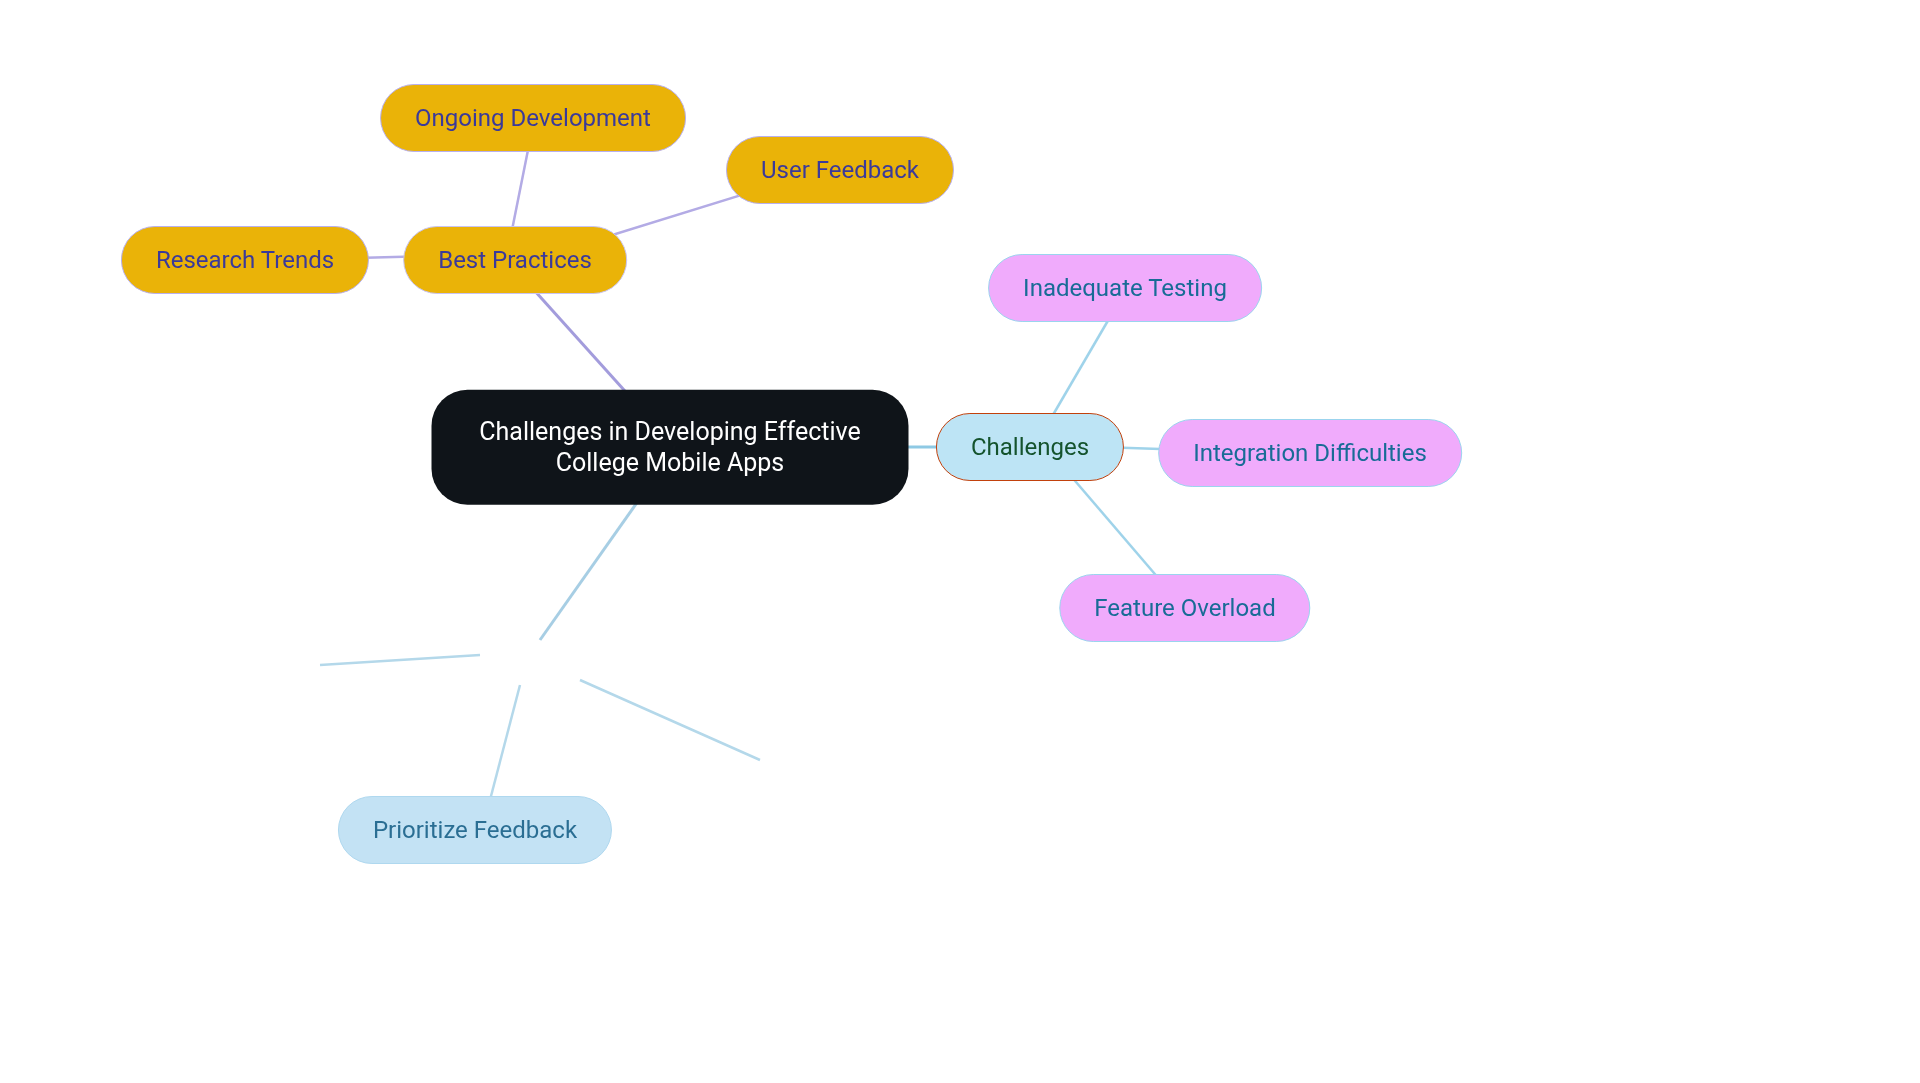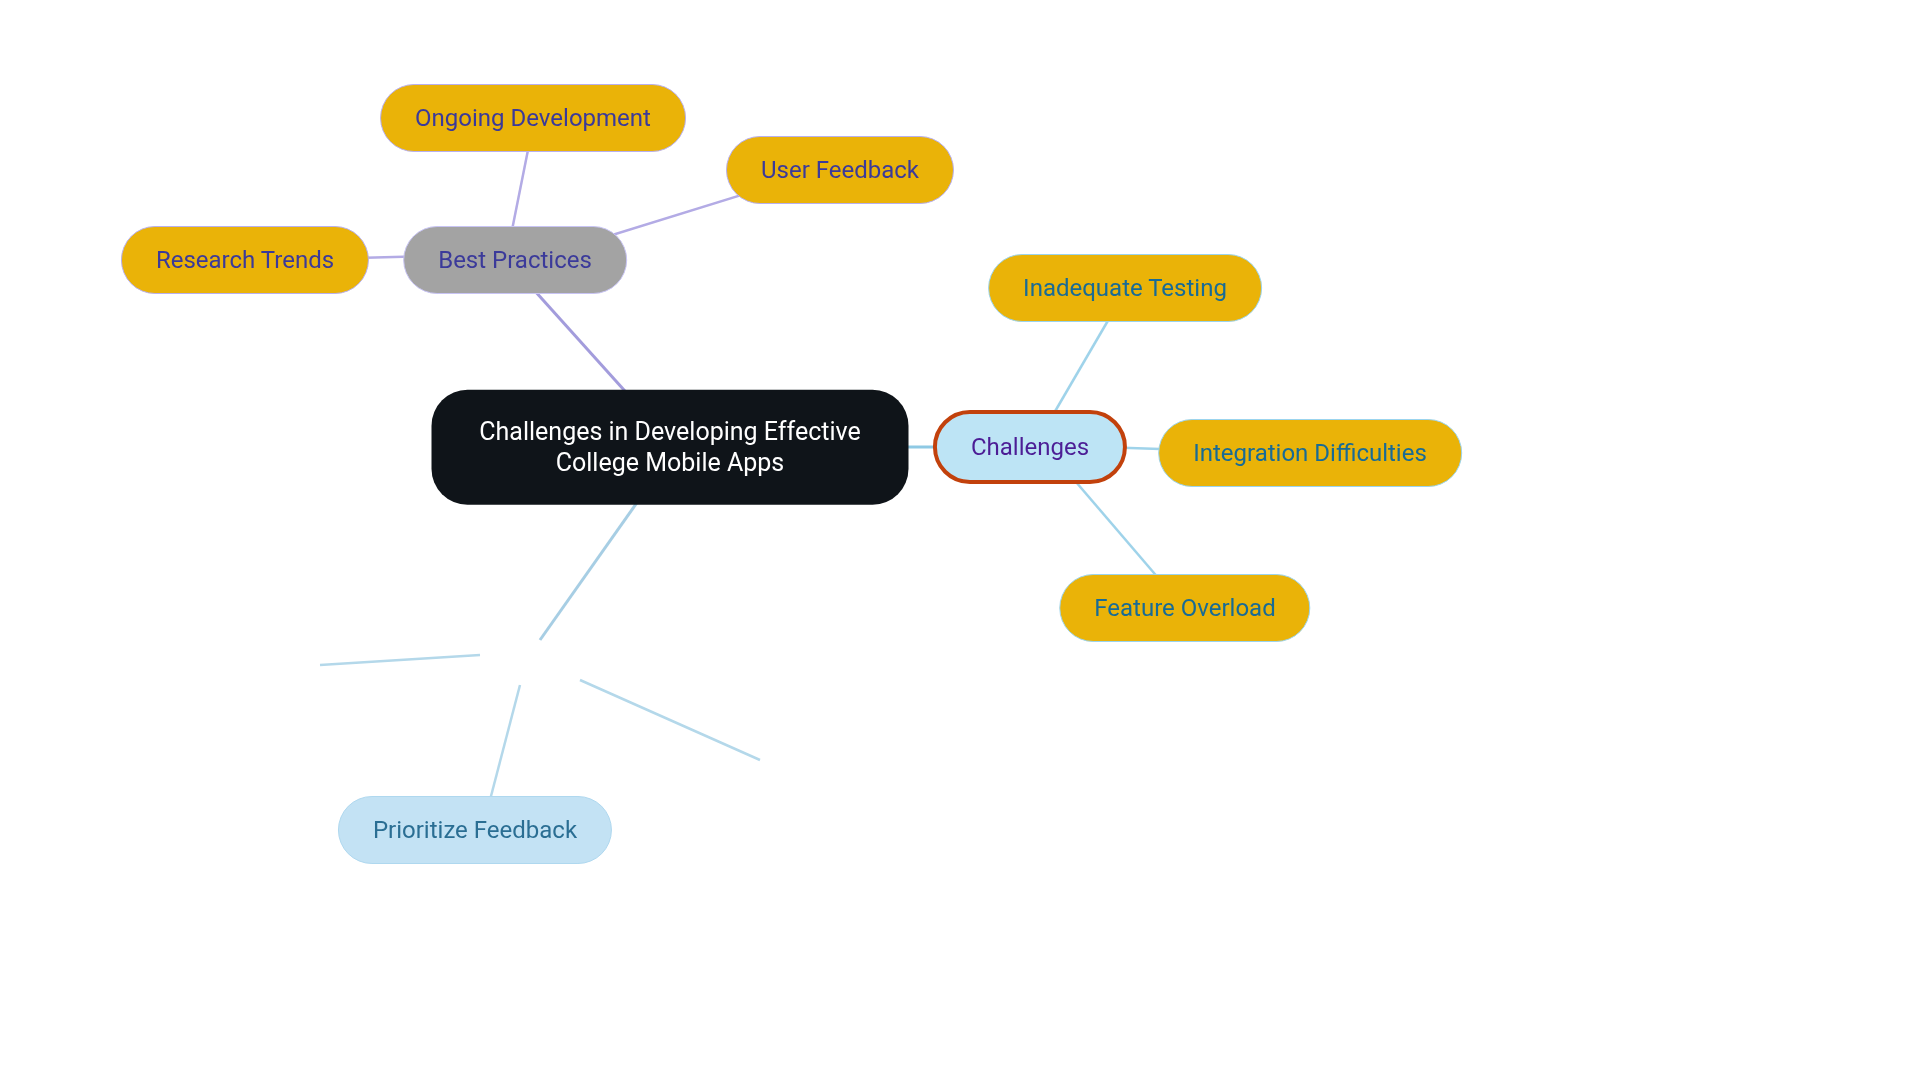--- a/index.html
+++ b/index.html
@@ -41,36 +41,36 @@
   }
   .node.center {
     background: #0f1419;
     color: #ffffff;
     border-radius: 36px;
     font-size: 25px;
     width: 477px;
     padding: 26px 30px;
   }
   .node.bp-main {
-    background: #a3a3a3;
+    background: #eab308;
     color: #3b3a9a;
     border: 1px solid #c8c4f4;
   }
   .node.bp {
     background: #eab308;
     color: #3b3a9a;
     border: 1px solid #b8b0ef;
   }
   .node.ch-main {
     background: #bde4f5;
-    color: #4c1d95;
-    border: 4px solid #c2410c;
+    color: #14532d;
+    border: 1px solid #c2410c;
   }
   .node.ch {
-    background: #eab308;
+    background: #f0abfc;
     color: #186b96;
     border: 1px solid #9bd4ee;
   }
   .node.so-main {
     background: #cde7f6;
     color: #2a6e93;
     border: 1px solid #b8ddf1;
   }
   .node.so {
     background: #c3e2f4;

